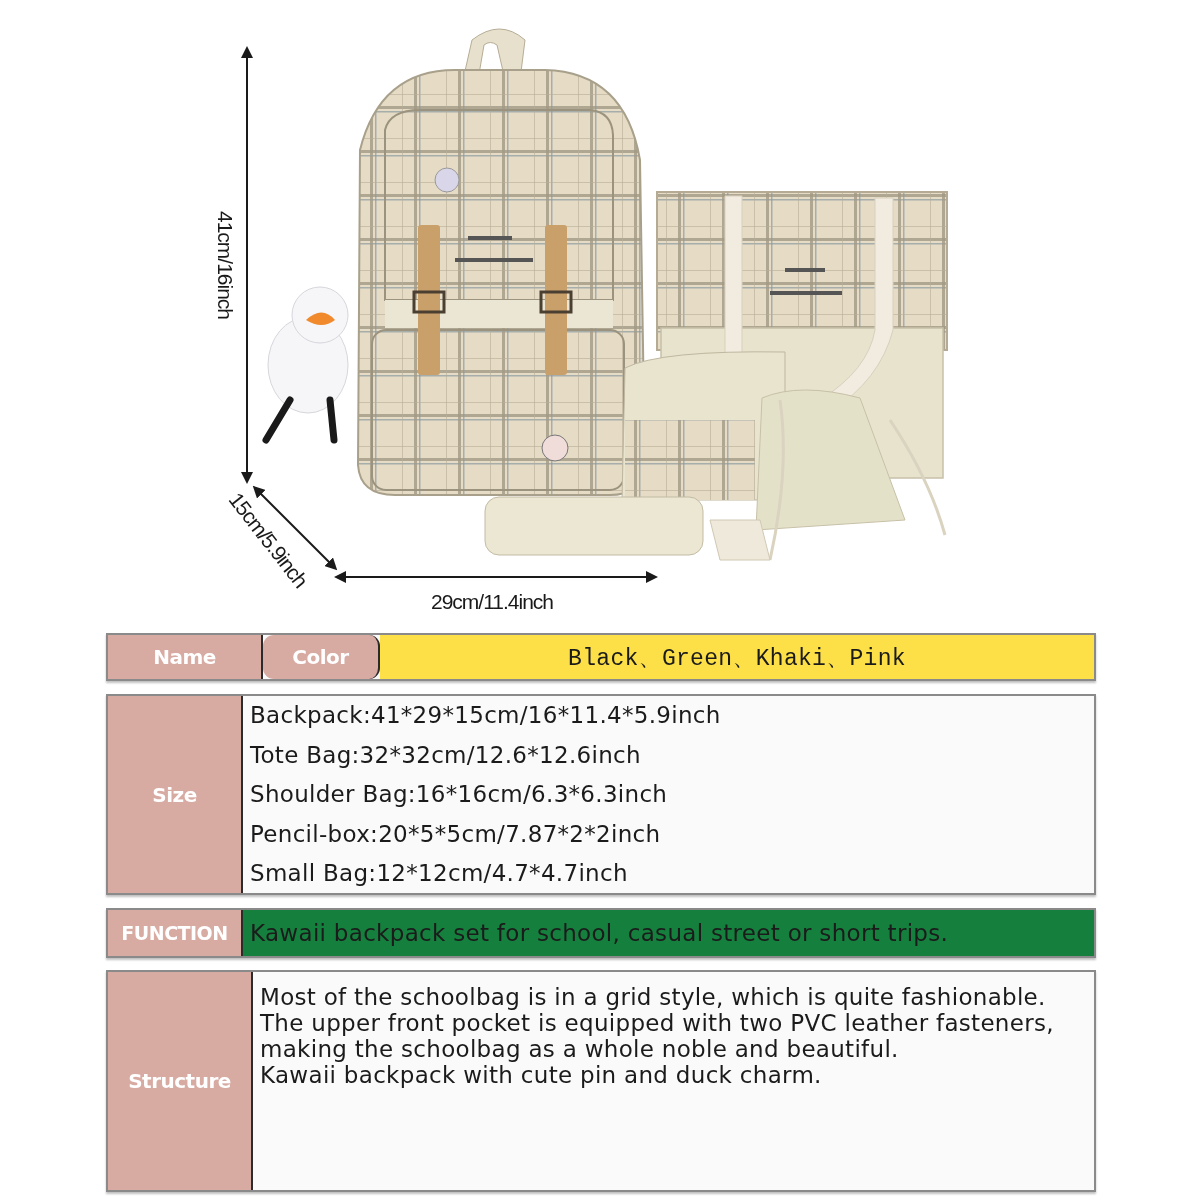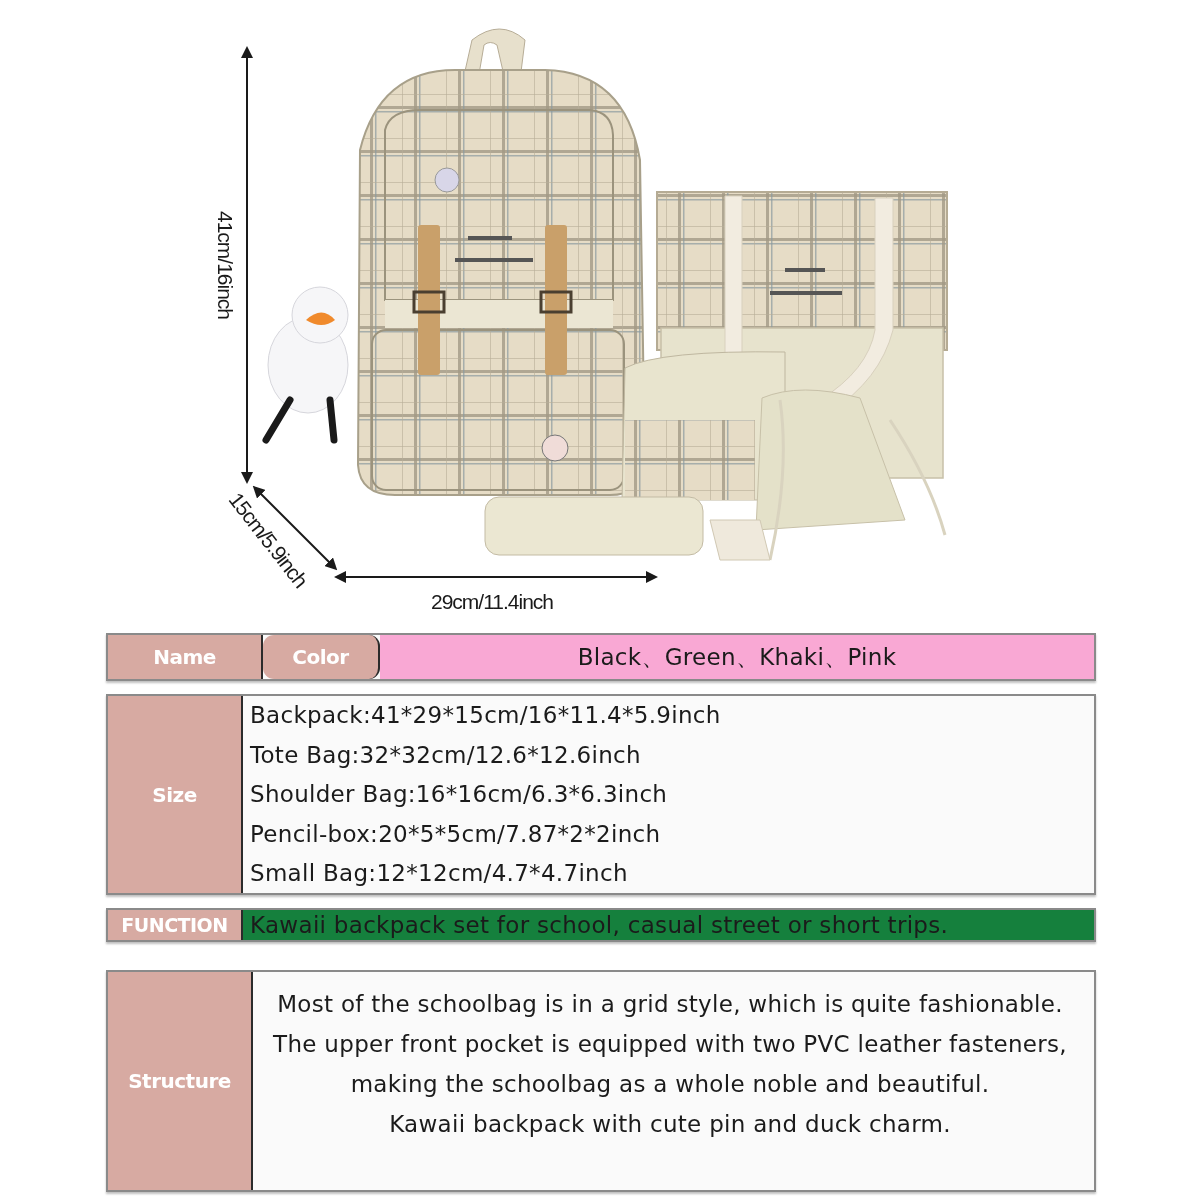--- a/index.html
+++ b/index.html
@@ -14,34 +14,34 @@
 
   
   .spec-row { position: absolute; left: 106px; width: 990px; display: flex; border: 2px solid #8a8a8a; box-sizing: border-box; box-shadow: 0 2px 2px rgba(0,0,0,0.25); background: #fafafa; }
   .lbl { background: #d7aaa2; color: #ffffff; font-family: "DejaVu Sans", sans-serif; font-weight: bold; font-size: 20px; display: flex; align-items: center; justify-content: center; border-right: 2px solid #2b2b2b; box-sizing: border-box; letter-spacing: -0.5px; }
   .val { color: #1b1b1b; font-family: "DejaVu Sans", sans-serif; font-size: 23px; box-sizing: border-box; letter-spacing: 0.3px; }
 
   .row-name { top: 633px; height: 48px; }
   .row-name .lbl1 { width: 155px; }
   .row-name .v1 { width: 288px; display: flex; align-items: center; padding-left: 8px; background: #fff; border-right: 2px solid #8a8a8a; }
   .row-name .lbl2 { width: 117px; border-radius: 11px; }
-  .row-name .v2 { flex: 1; display: flex; align-items: center; justify-content: center; background: #f9a8d4; }
+  .row-name .v2 { flex: 1; display: flex; align-items: center; justify-content: center; background: #fde047; font-family: Liberation Mono, monospace; }
 
   .row-size { top: 694px; height: 201px; }
   .row-size .lbl { width: 135px; }
   .row-size .val { flex: 1; padding: 0 0 0 7px; }
   .row-size .line { height: 39.5px; line-height: 39.5px; white-space: nowrap; }
 
-  .row-func { top: 908px; height: 34px; }
+  .row-func { top: 908px; height: 50px; }
   .row-func .lbl { width: 135px; font-size: 19px; }
   .row-func .val { flex: 1; display: flex; align-items: center; padding-left: 7px; background: #15803d; }
 
   .row-struct { top: 970px; height: 222px; }
   .row-struct .lbl { width: 145px; }
-  .row-struct .val { flex: 1; padding: 12px 14px 12px 7px; line-height: 40px; text-align: center; }
+  .row-struct .val { flex: 1; padding: 12px 14px 12px 7px; line-height: 26px; }
   .row-struct p { margin: 0; }
 </style>
 </head>
 <body>
 
 <div class="photo">
   <svg width="1200" height="625" viewBox="0 0 1200 625">
     <defs>
       <pattern id="plaid" width="44" height="44" patternUnits="userSpaceOnUse">
         <rect width="44" height="44" fill="#e6dcc6"></rect>

